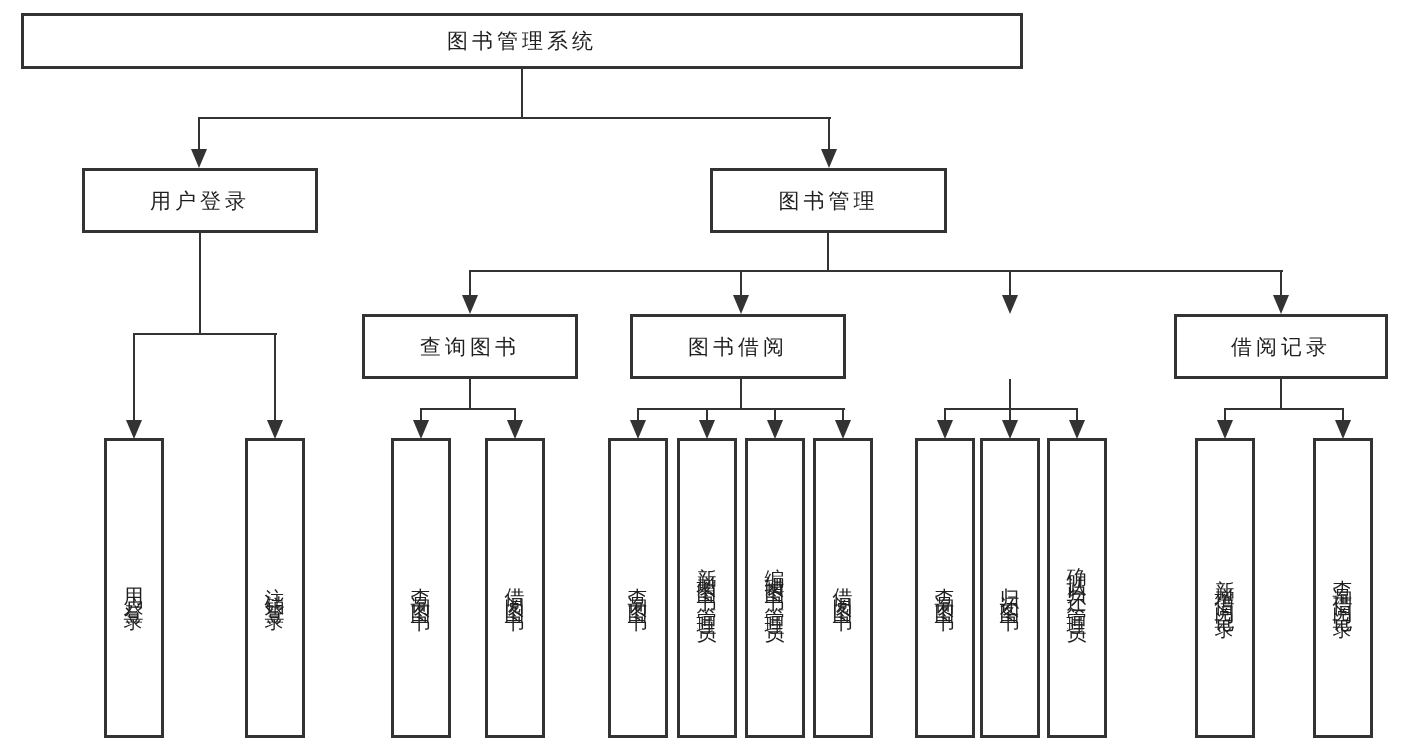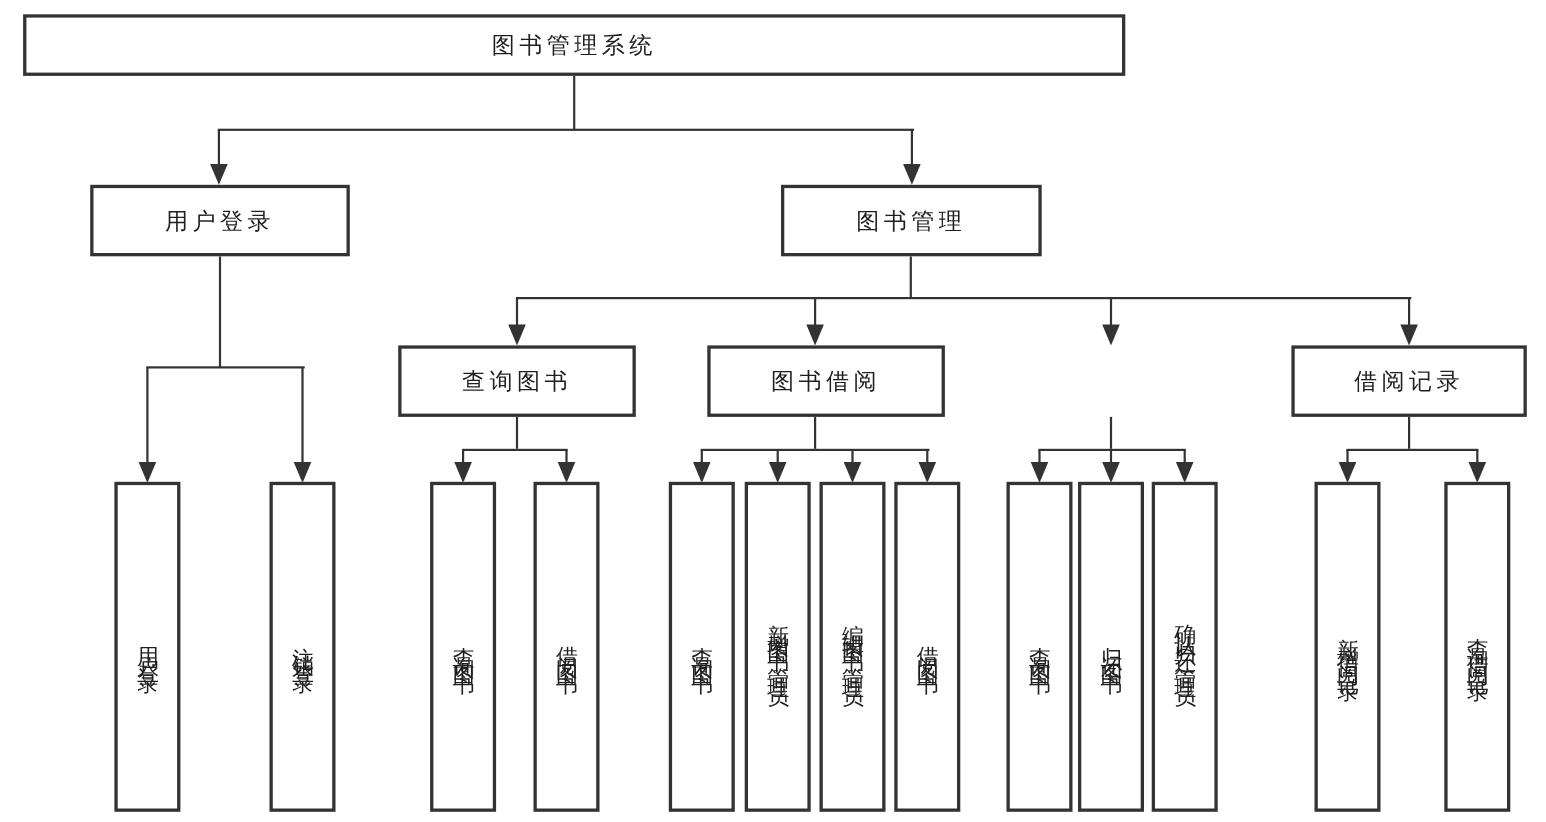--- a/index.html
+++ b/index.html
@@ -102,21 +102,21 @@
   <div class="box" style="left:82px; top:168px; width:236px; height:65px;">
     <span>用户登录</span>
   </div>
   <div class="box" style="left:710px; top:168px; width:237px; height:65px;">
     <span>图书管理</span>
   </div>
 
   <div class="box" style="left:362px; top:314px; width:216px; height:65px;">
     <span>查询图书</span>
   </div>
-  <div class="box" style="left:643px; top:314px; width:216px; height:65px;">
+  <div class="box" style="left:630px; top:314px; width:216px; height:65px;">
     <span>图书借阅</span>
   </div>
   <div class="box" style="left:1174px; top:314px; width:214px; height:65px;">
     <span>借阅记录</span>
   </div>
 
   <div class="box leaf" style="left:104px; top:438px; width:60px; height:300px;">
     <span>用户登录</span>
   </div>
   <div class="box leaf" style="left:245px; top:438px; width:60px; height:300px;">

